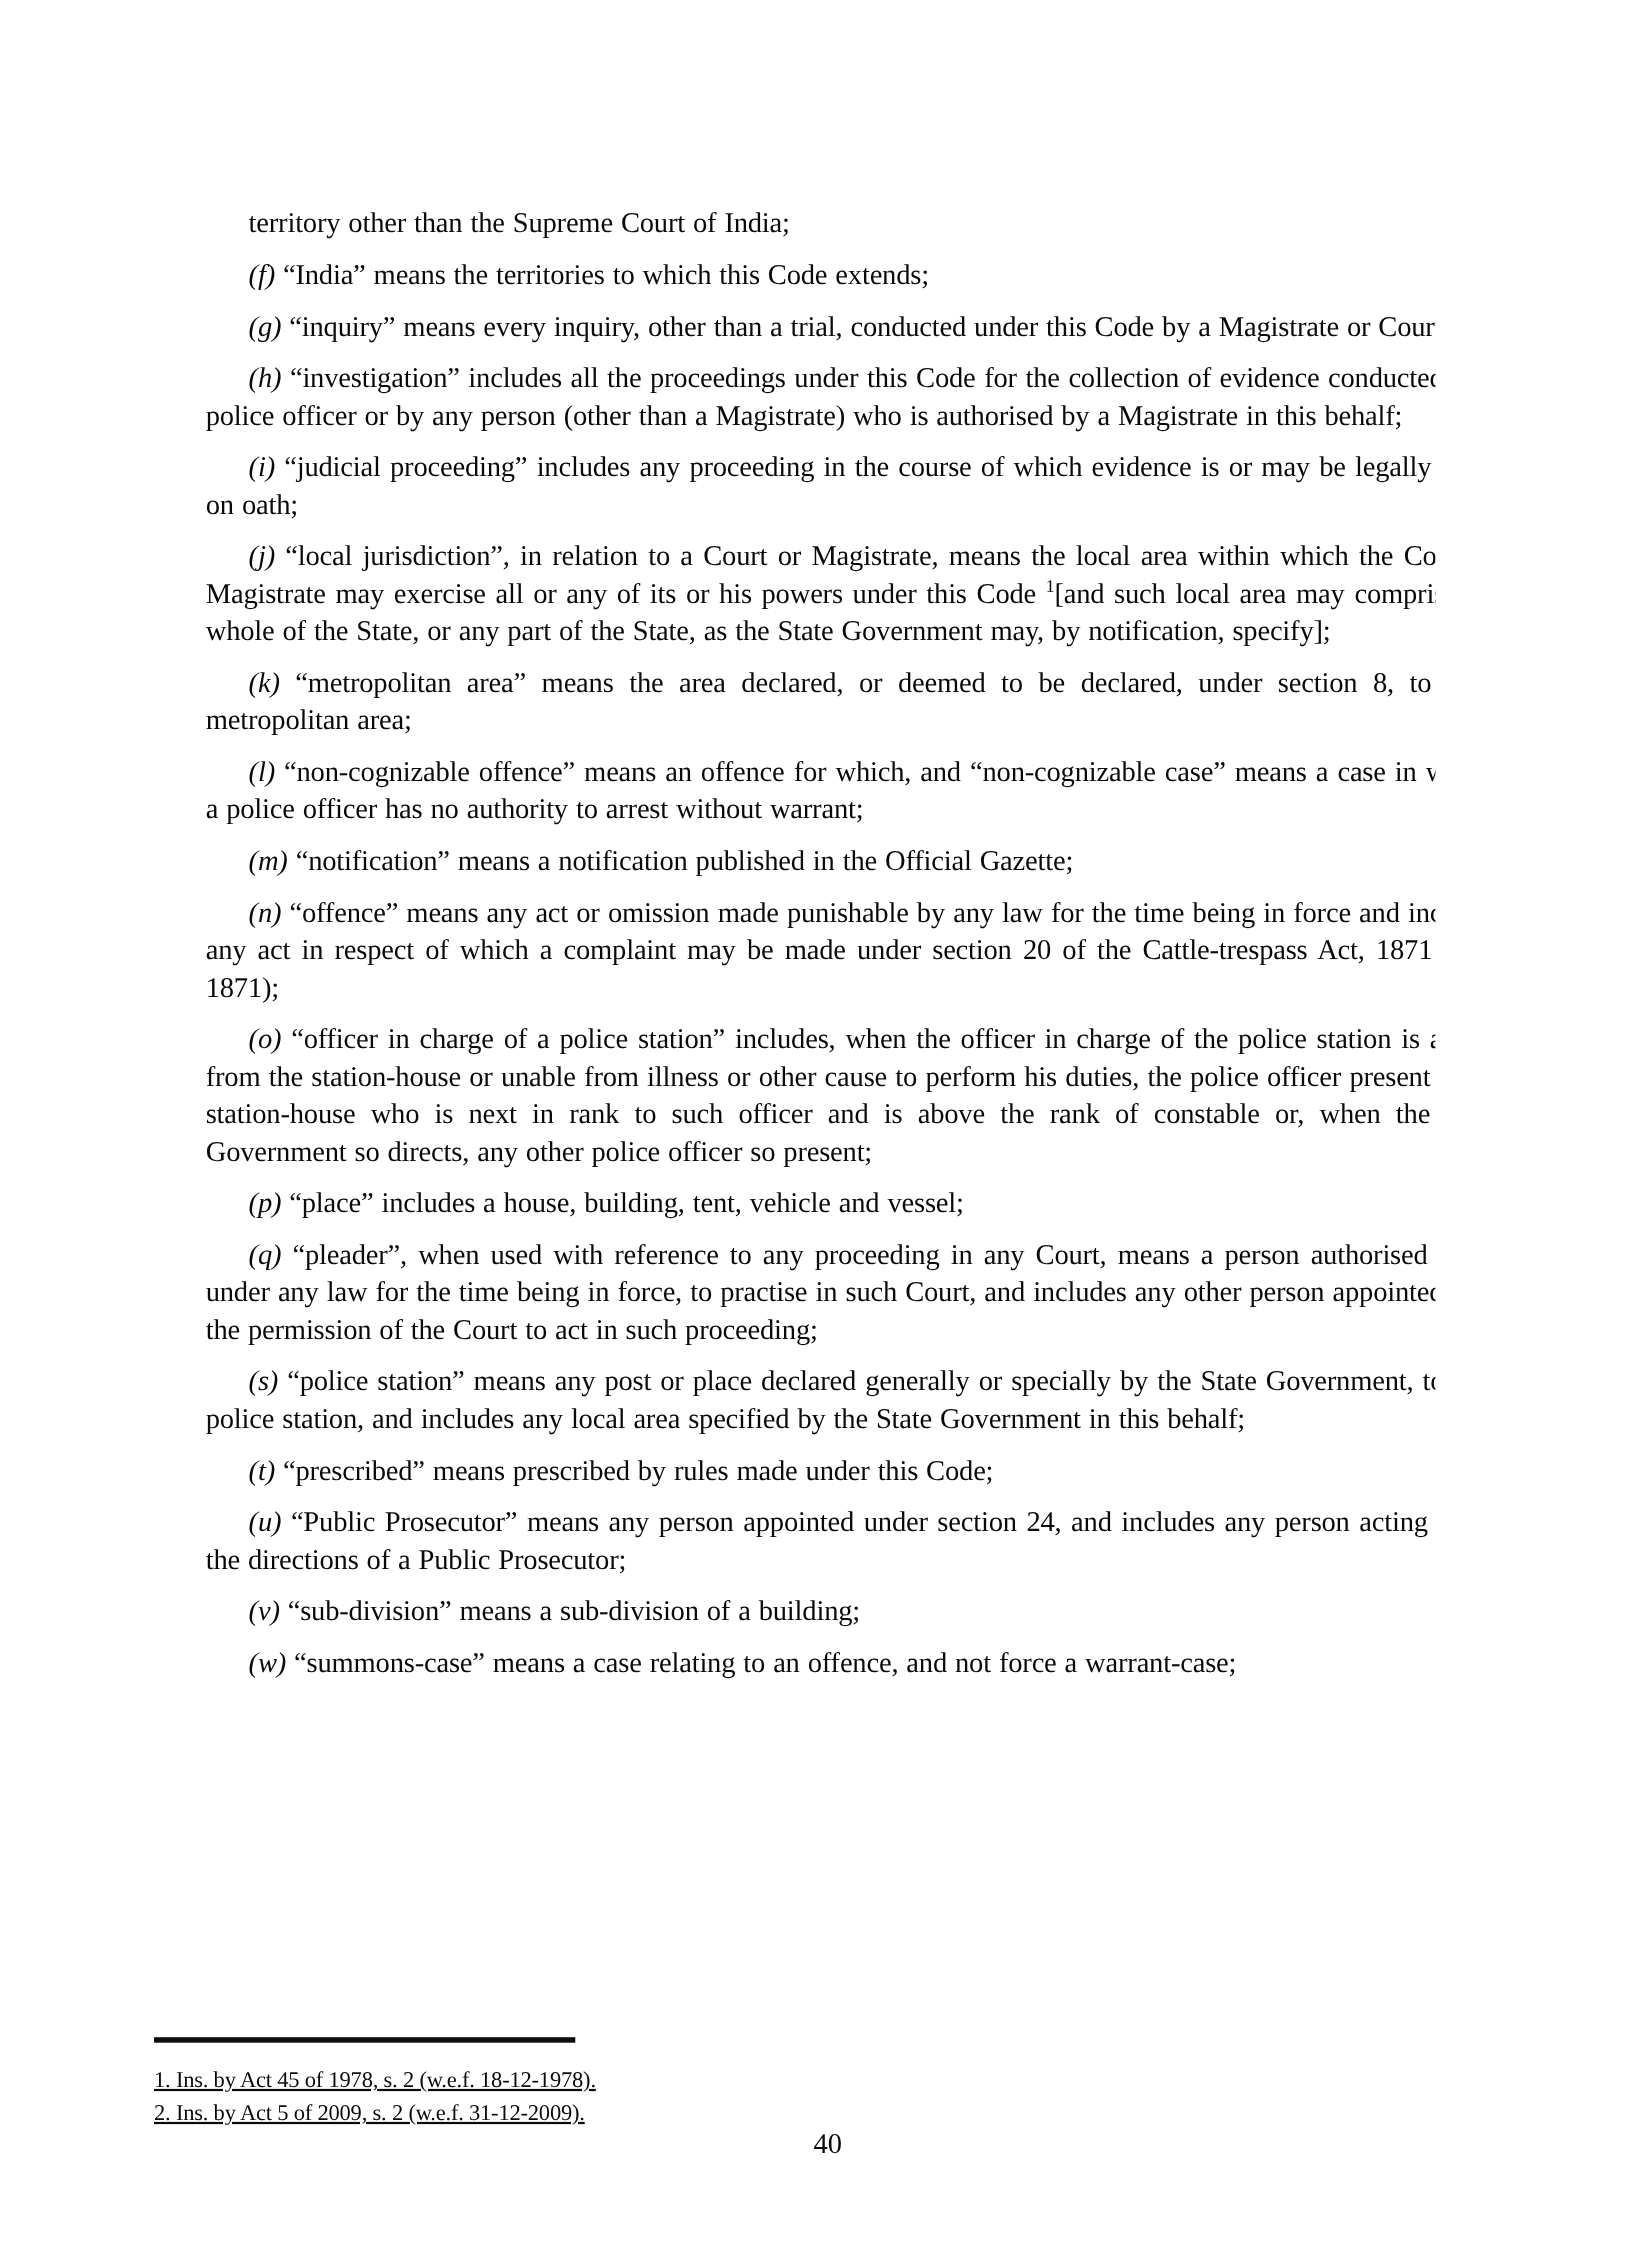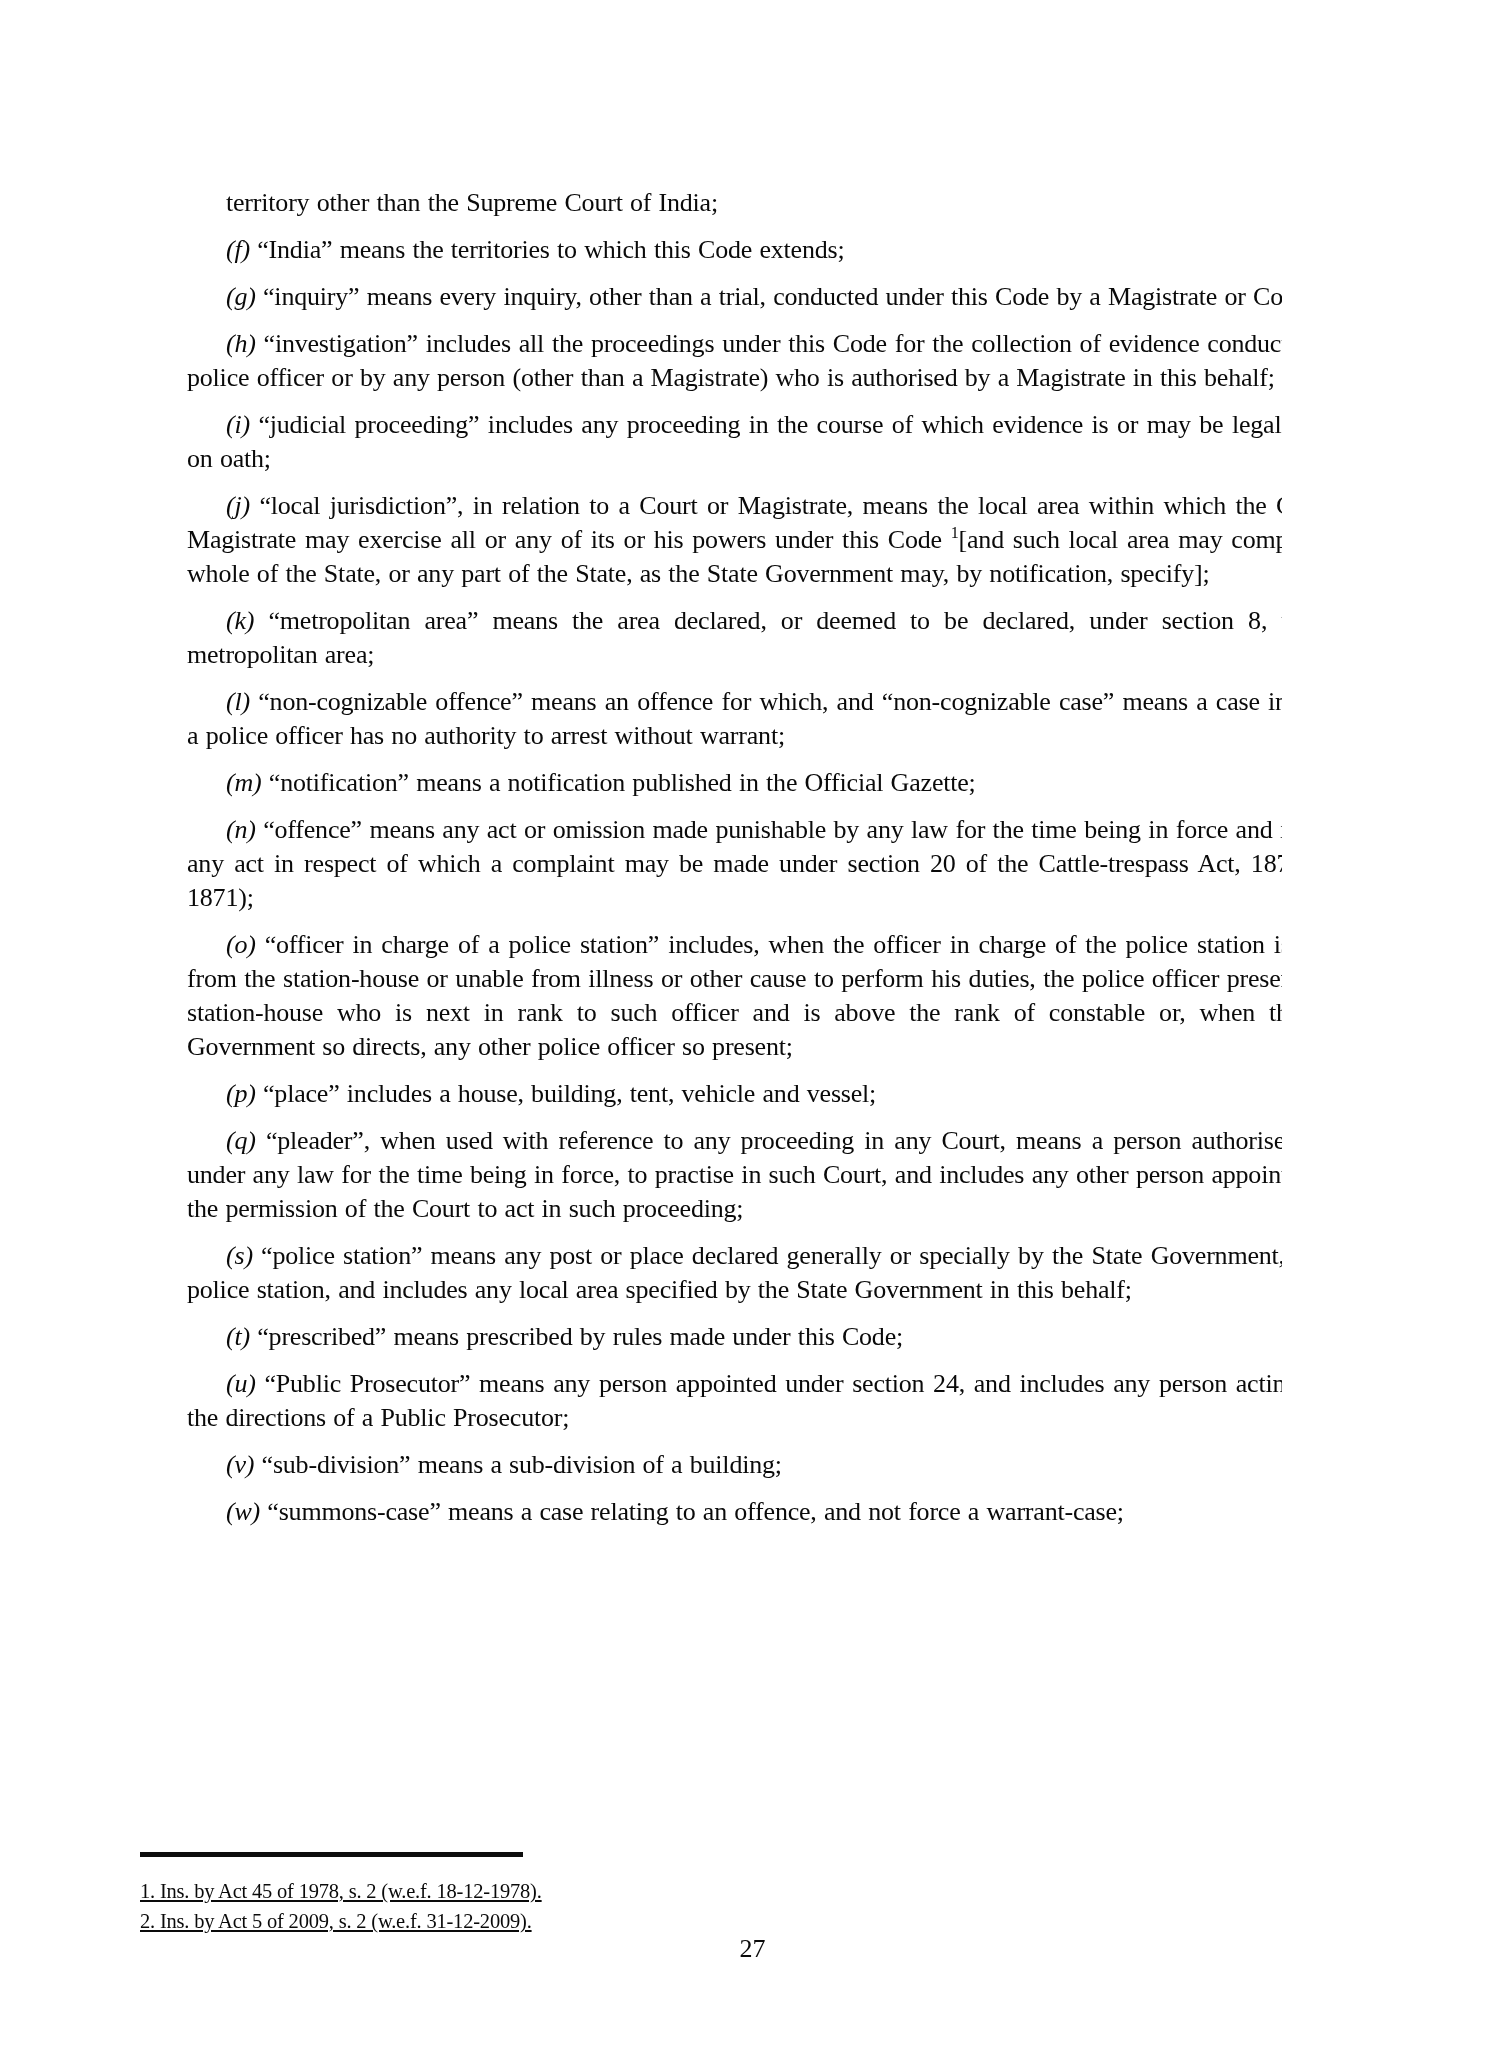--- a/index.html
+++ b/index.html
@@ -4,20 +4,21 @@
 <style>
   html, body { margin: 0; padding: 0; background: #ffffff; }
   .page {
     position: relative;
     width: 1282px;
     height: 2048px;
     background: #ffffff;
     color: #0a0a0a;
     font-family: "Liberation Serif", serif;
     overflow: hidden;
+    padding-left: 23px;
   }
   .body-text {
     position: absolute;
     left: 187px;
     top: 186px;
     width: 1178px;
   }
   .para {
     margin: 0 0 13px 0;
     font-size: 26px;
@@ -86,15 +87,15 @@
       <p class="para"><span class="it">(v)</span><span> “sub-division” means a sub-division of a building;</span></p>
       <p class="para"><span class="it">(w)</span><span> “summons-case” means a case relating to an offence, and not force a warrant-case;</span></p>
     </main>
 
   <div class="footnote-area">
     <div class="fn-rule"></div>
     <p class="footnote">1. Ins. by Act 45 of 1978, s. 2 (w.e.f. 18-12-1978).</p>
     <p class="footnote">2. Ins. by Act 5 of 2009, s. 2 (w.e.f. 31-12-2009).</p>
   </div>
 
-  <div class="page-number">27</div>
+  <div class="page-number">40</div>
 
 </div>
 
 </body></html>

